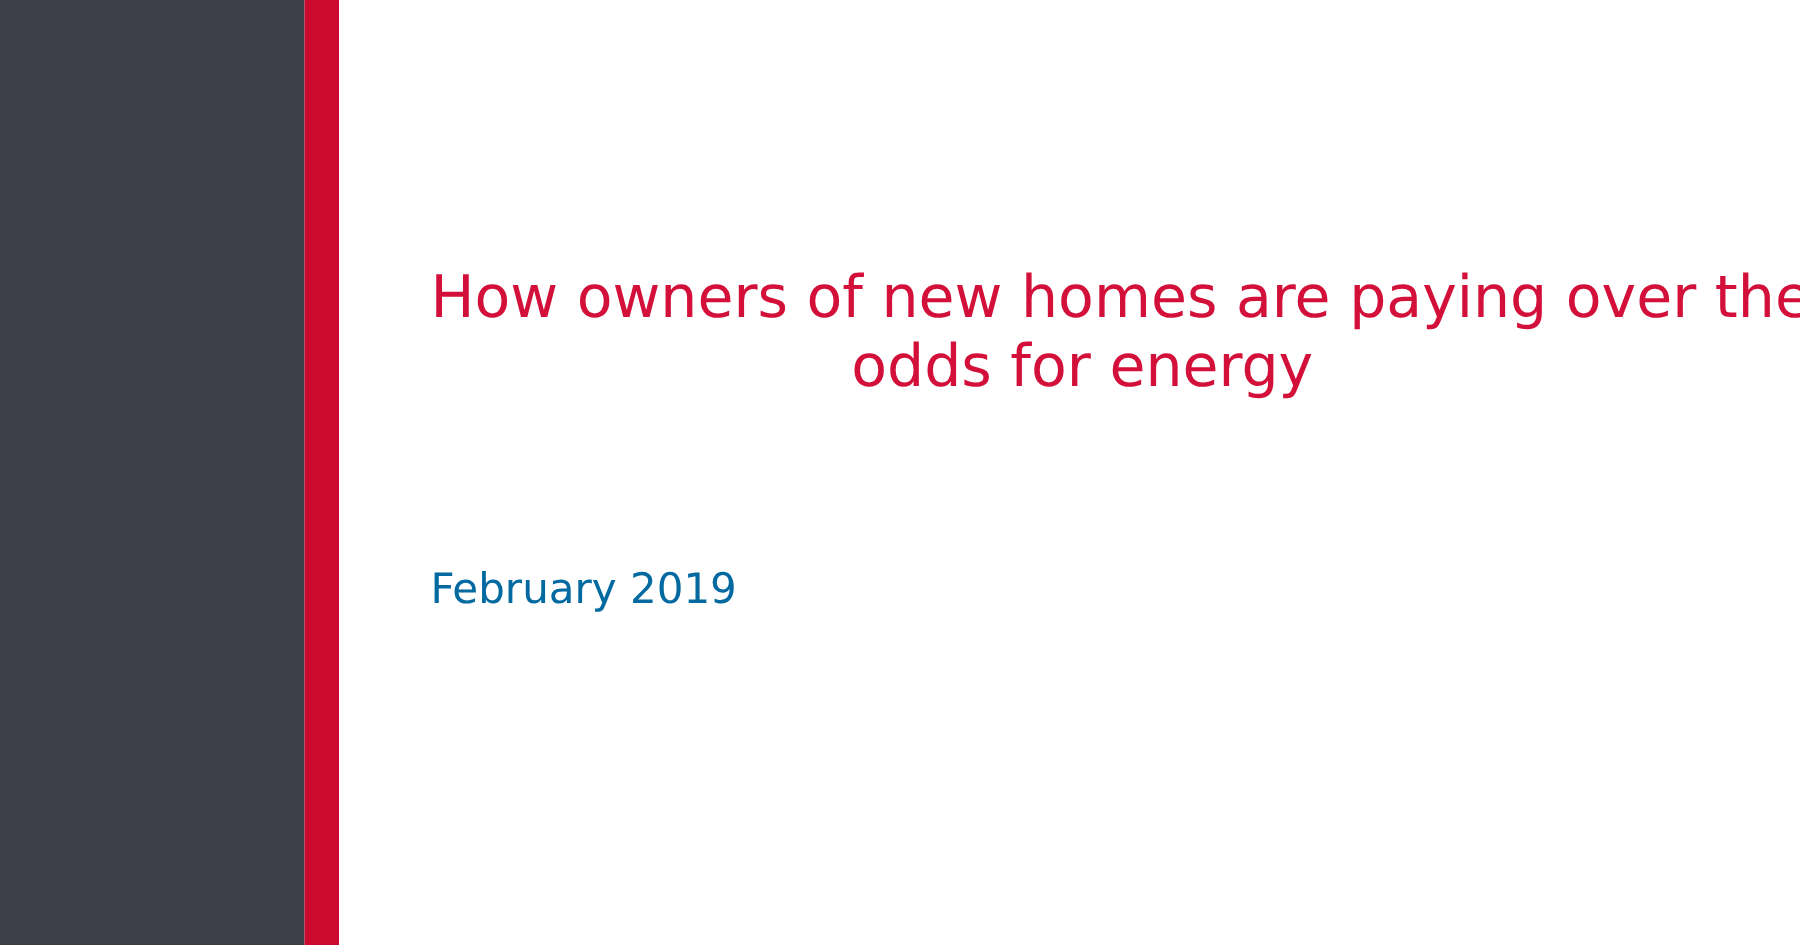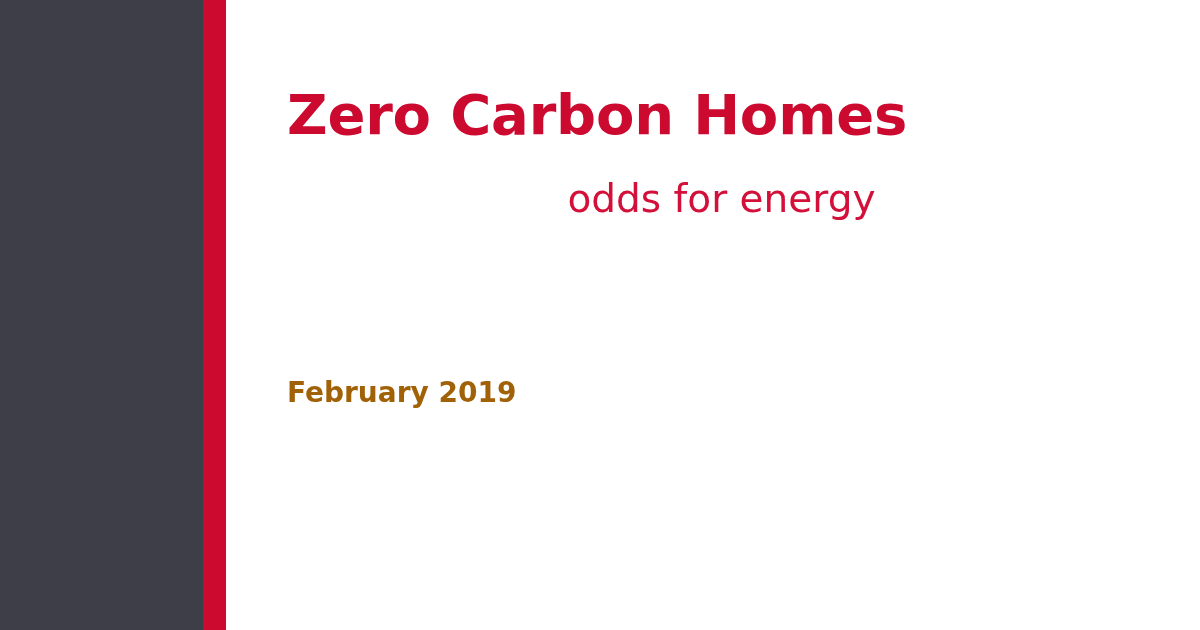--- a/index.html
+++ b/index.html
@@ -79,38 +79,38 @@
     text-align: center;
     white-space: pre;
   }
   .slide-date {
     position: absolute;
     left: 0;
     top: 376px;
     width: 869px;
     font-size: 28px;
     line-height: 1.2;
-    font-weight: bold;
-    color: #a16207;
+    font-weight: normal;
+    color: #0369a1;
     white-space: nowrap;
   }
 </style>
 </head>
 <body>
 
 <div class="slide">
 
   <div class="side-panel"></div>
   <div class="accent-stripe"></div>
 
   <div class="content">
 
-    <h1 class="slide-title">Zero Carbon Homes</h1>
 
     <div class="slide-subtitle">
+      <span class="line1">How owners of new homes are paying over the</span>
       <span class="line2">odds for energy</span>
     </div>
 
     <div class="slide-date">February 2019</div>
 
   </div>
 
 </div>
 
 </body></html>

